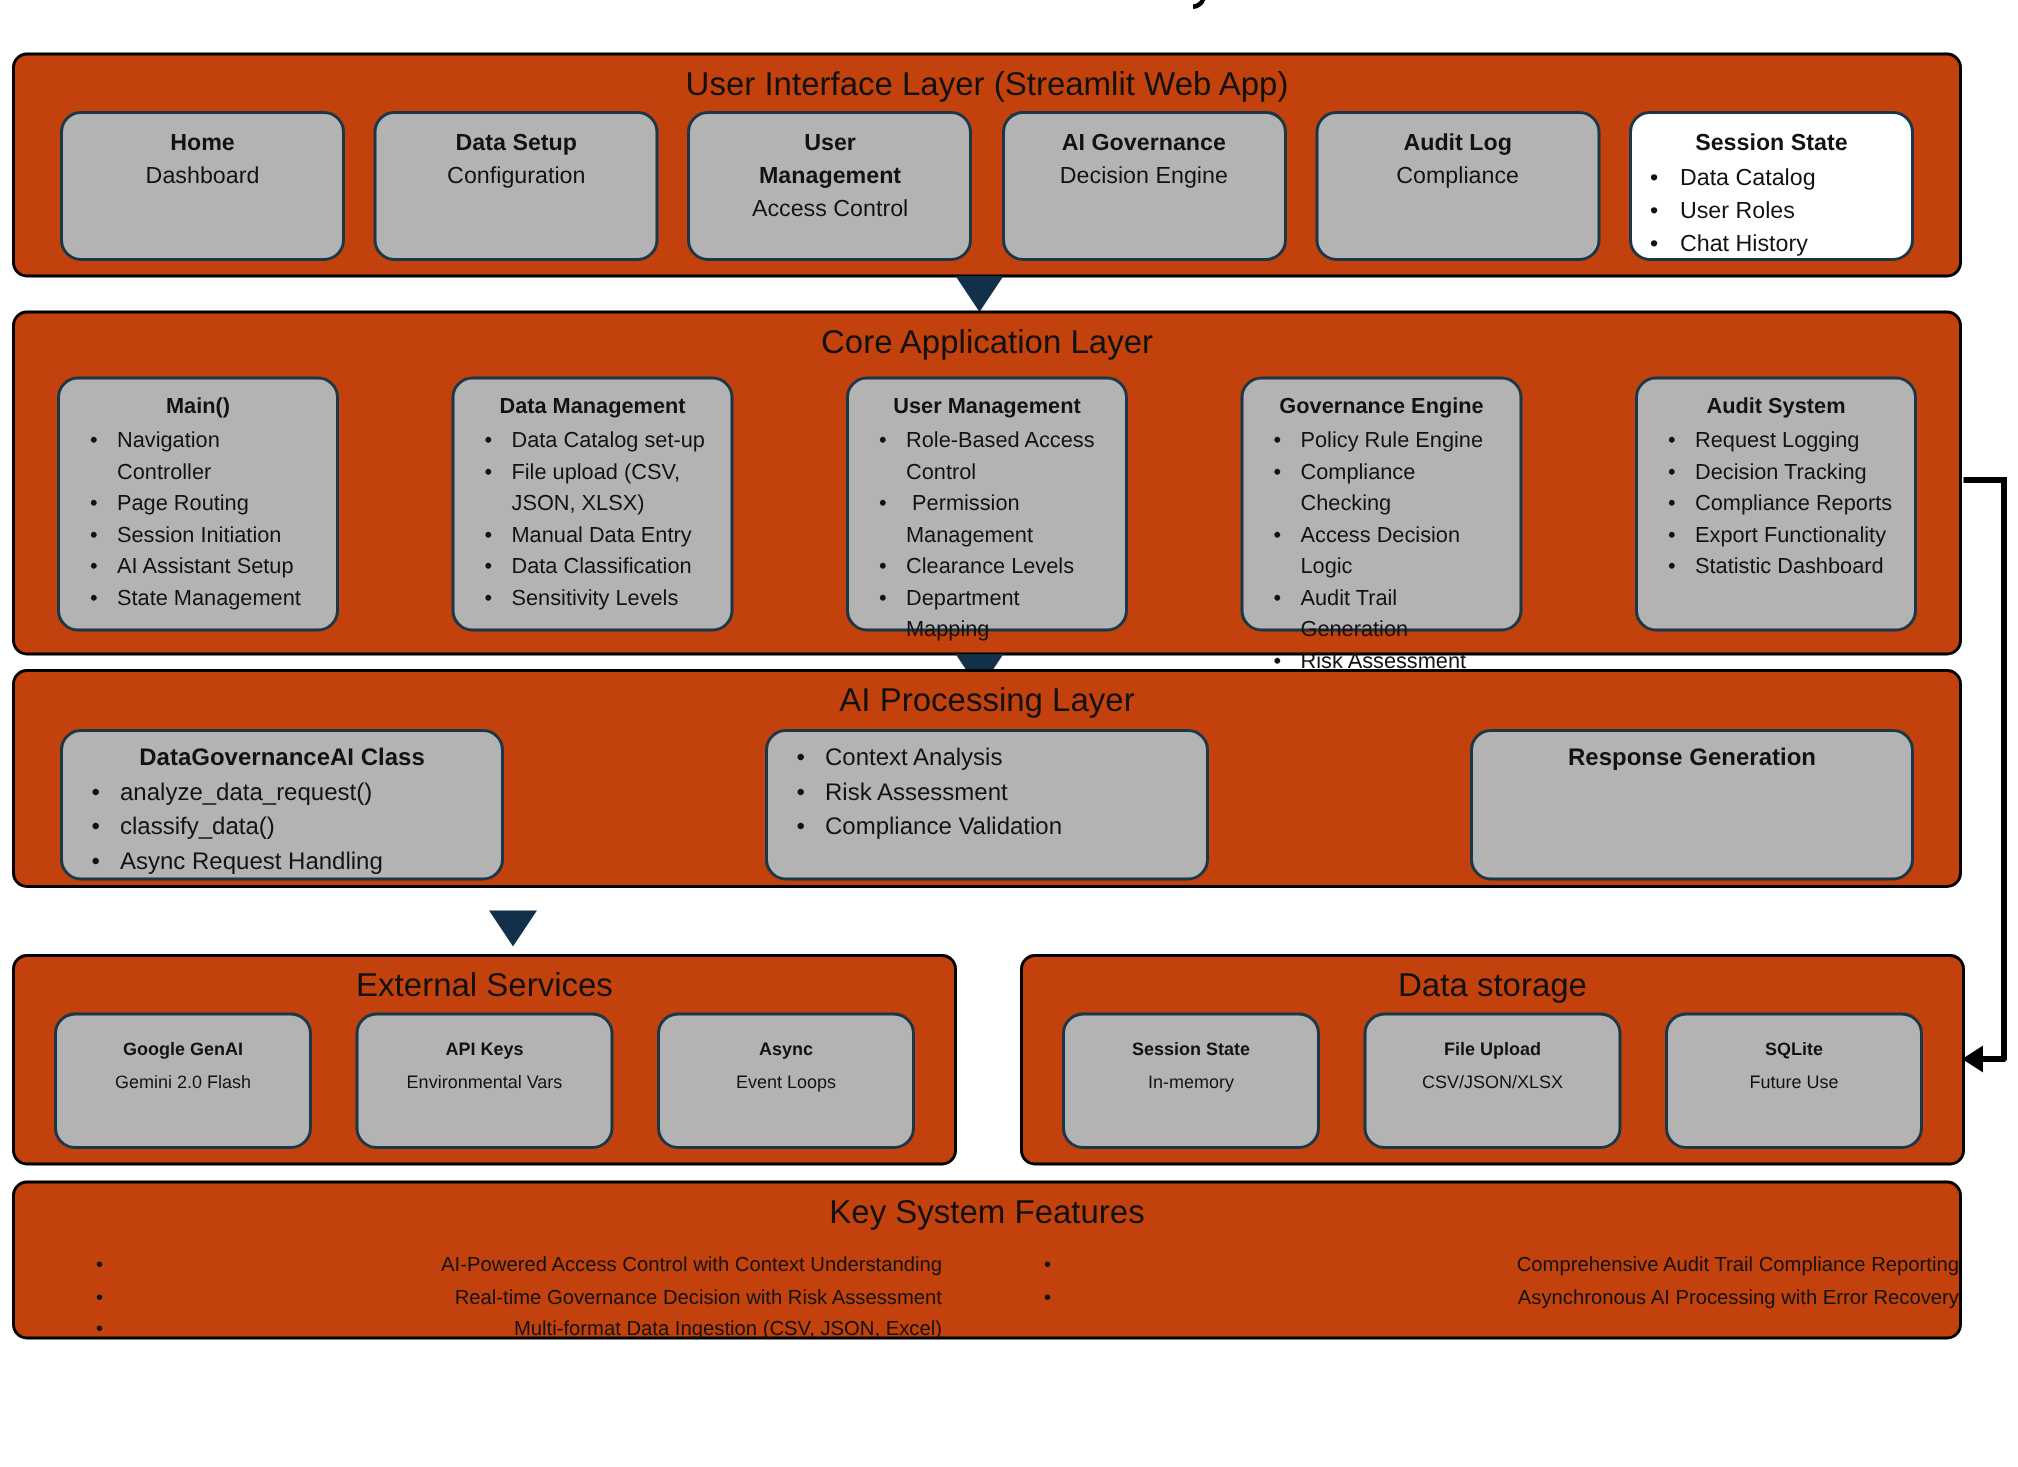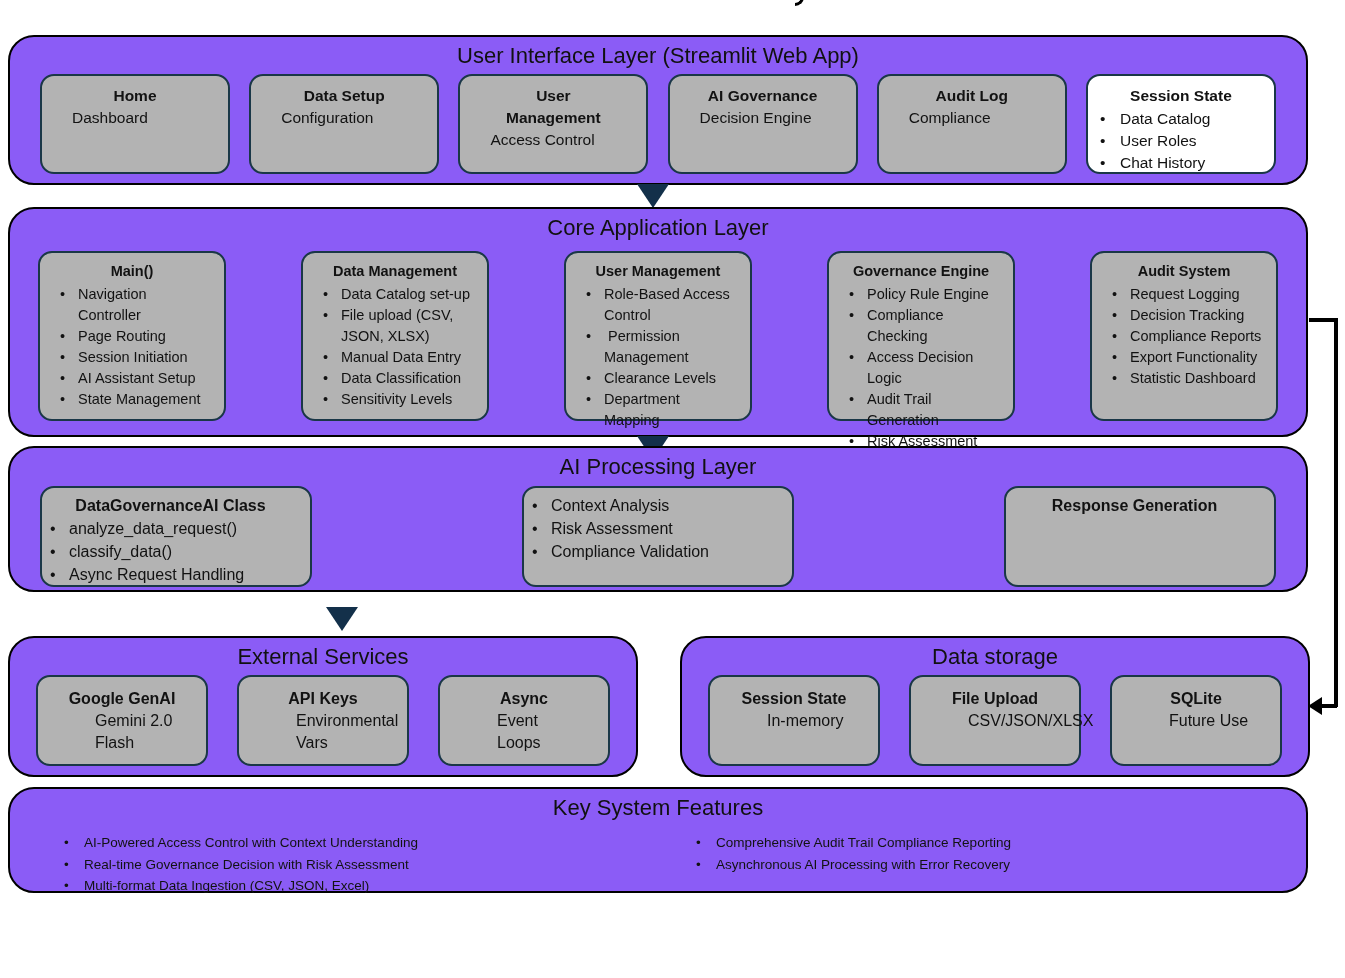--- a/index.html
+++ b/index.html
@@ -13,39 +13,39 @@
 
   
   .crop-glyph {
     position:absolute; left:795px; top:-3px; width:9px; height:9px;
     border-right:3.5px solid #000; border-bottom:3.5px solid #000;
     border-bottom-right-radius:9px;
   }
 
   
   .layer {
-    position:absolute; background:#8b5cf6;
-    border:2.5px solid #000; border-radius:26px;
+    position:absolute; background:#c2410c;
+    border:2.5px solid #000; border-radius:10px;
   }
   .layer-title {
     text-align:center; font-size:22px; font-weight:400; color:#111;
     padding-top:5px; line-height:28px;
   }
 
   .boxrow { display:flex; justify-content:space-between; align-items:stretch; }
 
   
   .gbox {
     background:#b3b3b3; border:2.5px solid #1a3747; border-radius:14px;
   }
   .wbox {
     background:#ffffff; border:2.5px solid #1a3747; border-radius:14px;
   }
   .bt { font-weight:700; text-align:center; }
-  .bs { text-align:left;margin-left:30px; }
+  .bs { text-align:center; }
 
   
   .l-ui { left:8px; top:35px; width:1300px; height:150px; }
   .ui-row { padding:0 30px; margin-top:4px; }
   .ui-box { width:190px; height:100px; padding-top:9px; font-size:15.5px; line-height:22px; }
   .ui-box .bt { max-width:132px; margin:0 auto; }
   .session-list { list-style:none; margin-top:1px; padding-left:0; text-align:left; }
   .session-list li { position:relative; padding-left:32px; line-height:22px; }
   .session-list li::before { content:"•"; position:absolute; left:12px; }
 
@@ -54,38 +54,38 @@
   .core-row { padding:0 28px; margin-top:9px; }
   .cabox { width:188px; height:170px; padding:8px 12px 0 12px; font-size:14.5px; line-height:21px; }
   .cabox .bt { margin-bottom:2px; }
   .bullets { list-style:none; text-align:left; }
   .bullets li { position:relative; padding-left:26px; white-space:pre-wrap; }
   .bullets li::before { content:"•"; position:absolute; left:8px; }
 
   
   .l-ai { left:8px; top:446px; width:1300px; height:146px; }
   .ai-row { padding:0 30px; margin-top:5px; }
-  .aibox { width:272px; height:101px; padding:6px 14px 0 3px; font-size:16px; line-height:23px; }
+  .aibox { width:296px; height:101px; padding:6px 14px 0 14px; font-size:16px; line-height:23px; }
   .aibox .bullets li { padding-left:24px; }
   .aibox .bullets li::before { left:5px; }
 
   
   .l-ext   { left:8px;   top:636px; width:630px; height:141px; }
   .l-store { left:680px; top:636px; width:630px; height:141px; }
   .l4-row { padding:0 26px; margin-top:4px; }
-  .l4box { width:172px; height:91px; padding-top:11px; font-size:16px; line-height:22px; }
+  .l4box { width:172px; height:91px; padding-top:11px; font-size:12px; line-height:22px; }
   .l4box .bs { padding:0 27px; }
 
   
   .l-feat { left:8px; top:787px; width:1300px; height:106px; }
   .feat-cols { display:flex; margin-top:10px; }
   .feat-col1 { width:618px; padding-left:48px; }
   .feat-col2 { flex:1; padding-left:62px; }
   .feat-list { list-style:none; font-size:13.5px; line-height:21.5px; font-weight:500; }
-  .feat-list li { position:relative; padding-left:26px; }
+  .feat-list li { position:relative; padding-left:26px;text-align:right; }
   .feat-list li::before { content:"•"; position:absolute; left:6px; }
 
   
   .tri {
     position:absolute; width:0; height:0;
     border-left:16px solid transparent; border-right:16px solid transparent;
     border-top:24px solid #13304a;
   }
   .tri-1 { left:637px; top:184px; }
   .tri-2 { left:637px; top:436px; }

